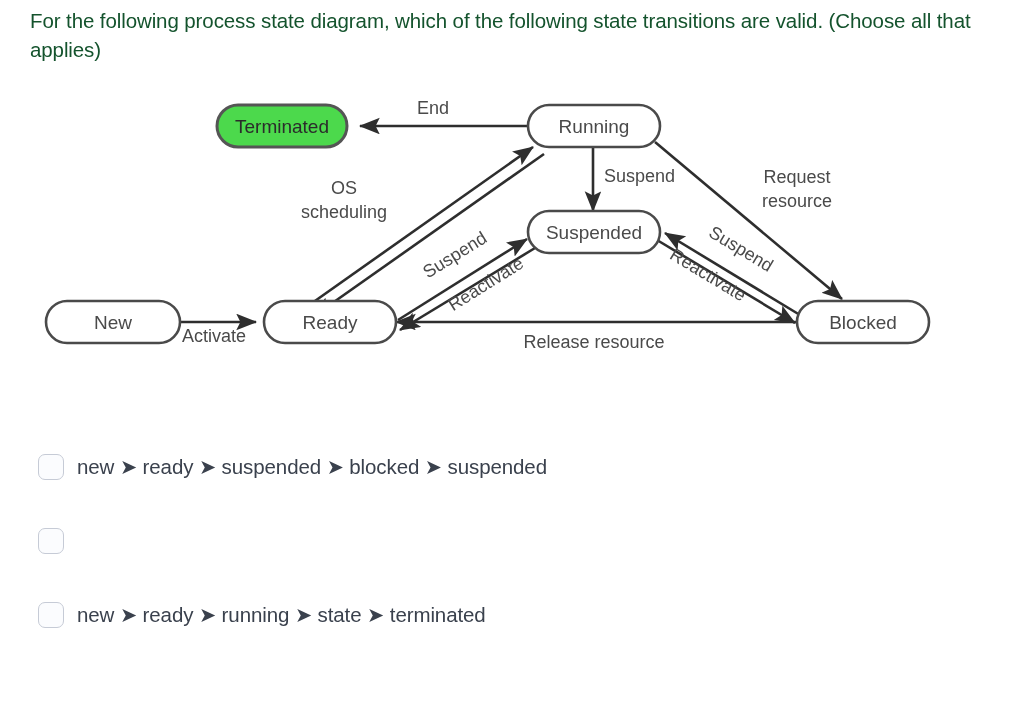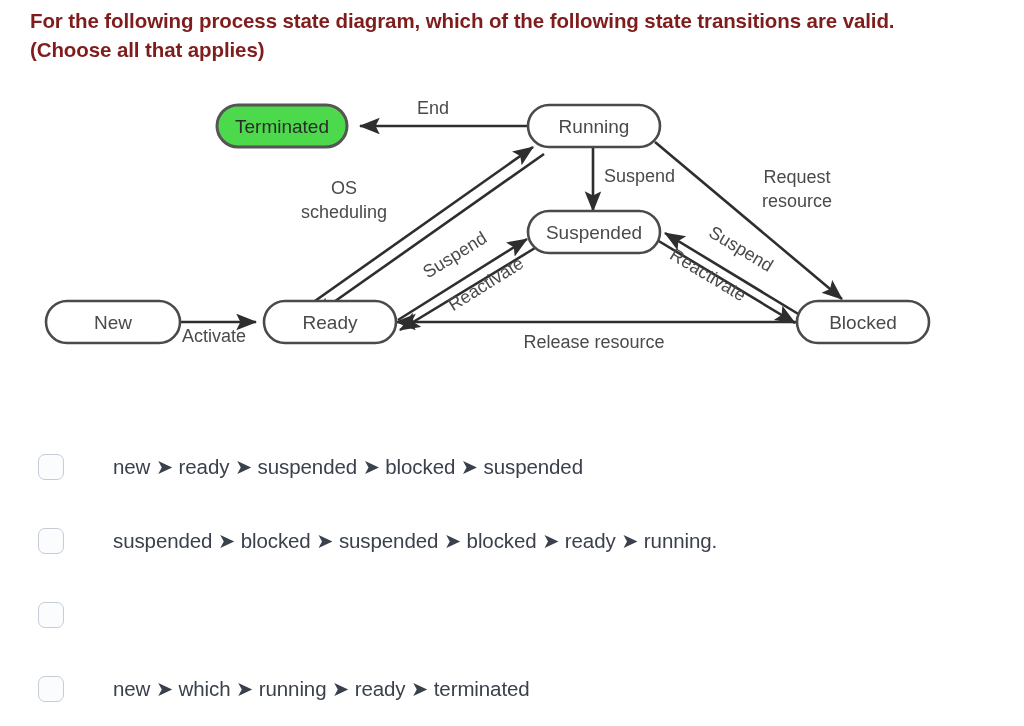--- a/index.html
+++ b/index.html
@@ -20,22 +20,22 @@
   
   #question-block {
     position: absolute;
     left: 30px;
     top: 6px;
     width: 945px;
   }
   #question-text {
     font-size: 20.5px;
     line-height: 29px;
-    color: #7f1d1d;
-    font-weight: 700;
+    color: #14532d;
+    font-weight: 400;
     letter-spacing: -0.1px;
   }
 
   
   #diagram-wrap {
     position: absolute;
     left: 0px;
     top: 80px;
     width: 1024px;
     height: 300px;
@@ -48,21 +48,20 @@
   #options-list {
     position: absolute;
     left: 38px;
     top: 430px;
     width: 960px;
   }
   .option-row {
     display: flex;
     align-items: center;
     height: 74px;
-    gap: 36px;
   }
   .option-checkbox {
     width: 26px;
     height: 26px;
     min-width: 26px;
     border: 1.6px solid #c6cbd6;
     border-radius: 7px;
     background: #fbfcfe;
     box-sizing: border-box;
     margin-right: 13px;
@@ -177,27 +176,23 @@
   </svg>
 </div>
 
 <div id="options-list">
 
   <div class="option-row">
     <div class="option-checkbox"></div>
     <div class="option-label">new ➤ ready ➤ suspended ➤ blocked ➤ suspended</div>
   </div>
 
-  <div class="option-row">
-    <div class="option-checkbox"></div>
-    <div class="option-label">suspended ➤ blocked ➤ suspended ➤ blocked ➤ ready ➤ running.</div>
-  </div>
 
   <div class="option-row">
     <div class="option-checkbox"></div>
   </div>
 
   <div class="option-row">
     <div class="option-checkbox"></div>
-    <div class="option-label">new ➤ which ➤ running ➤ ready ➤ terminated</div>
+    <div class="option-label">new ➤ ready ➤ running ➤ state ➤ terminated</div>
   </div>
 
 </div>
 
 </body></html>

